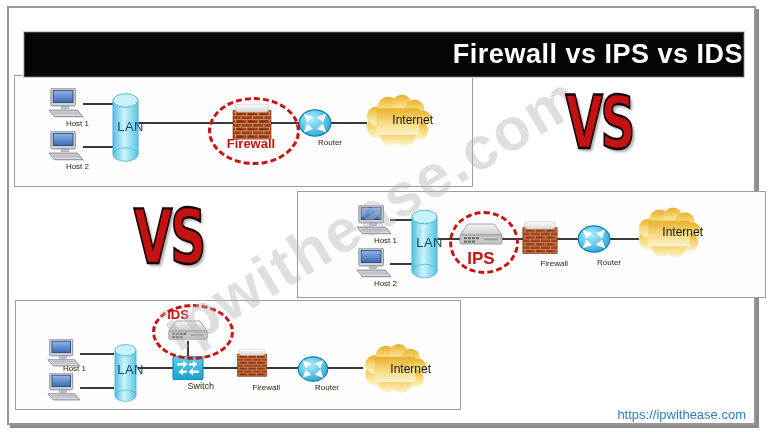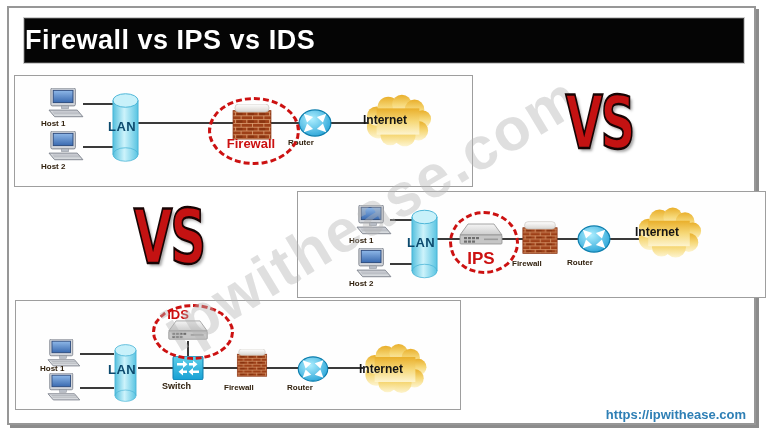--- a/index.html
+++ b/index.html
@@ -4,43 +4,43 @@
 <style>
   :root{
     --highlight-red:#cc1111; --vs-red:#c41212; --link-blue:#2e7fb5;
     --title-bg:#050505; --title-text:#ffffff;
   }
   html,body{margin:0;padding:0;background:#ffffff;}
   #stage{position:relative;width:768px;height:436px;background:#ffffff;overflow:hidden;
          font-family:"Liberation Sans",sans-serif;}
   .frame{position:absolute;left:7px;top:6px;right:12px;bottom:11px;border:2px solid #979797;
          box-shadow:3px 3px 0 0 #8c8c8c;z-index:0;pointer-events:none;background:#fff;}
-  .titlebar{position:absolute;left:24px;top:18px;width:718px;height:43px;background:var(--title-bg);
+  .titlebar{position:absolute;left:24px;top:32px;width:718px;height:43px;background:var(--title-bg);
             border:1px solid #3c3c3c;box-shadow:0 0 0 1px #cfcfcf;z-index:3;
-            display:flex;align-items:center;justify-content:flex-start;}
+            display:flex;align-items:center;justify-content:flex-end;}
   .titlebar span{color:var(--title-text);font-size:27px;font-weight:bold;letter-spacing:.5px;}
   .panel{position:absolute;background:#fefefe;border:1px solid #9e9e9e;z-index:1;}
   .line{position:absolute;background:#3a3a3a;height:2px;}
   .vline{position:absolute;background:#3a3a3a;width:2px;}
   .icon{position:absolute;}
-  .lbl{position:absolute;font-weight:bold;color:#32220f;text-align:left;line-height:1.1;}
+  .lbl{position:absolute;font-weight:normal;color:#32220f;text-align:right;line-height:1.1;}
   .lbl.tiny{font-size:8px;}
   .lbl.small{font-size:9px;}
   .lbl.lan{font-size:13px;color:#0c4a6e;letter-spacing:.5px;}
   .lbl.cloud{font-size:12px;color:#141414;}
   .redlbl{position:absolute;font-weight:bold;color:var(--highlight-red);text-align:center;z-index:2;}
   .dashed-ellipse{position:absolute;border:3px dashed var(--highlight-red);border-radius:50%;z-index:2;}
   .vs{position:absolute;z-index:3;color:var(--vs-red);font-weight:bold;
       font-family:"DejaVu Sans","Liberation Sans",sans-serif;
       -webkit-text-stroke:2px #170404;text-shadow:3px 3px 3px rgba(0,0,0,.35);
       transform:scale(.78,1.18);transform-origin:center;letter-spacing:-3px;}
   .watermark{position:absolute;left:150px;top:306px;z-index:2;white-space:nowrap;
              font-size:60px;font-weight:bold;color:#b5b5b5;opacity:.42;letter-spacing:2px;
              transform:rotate(-31deg);transform-origin:0 0;pointer-events:none;}
-  .footer{position:absolute;right:22px;bottom:14px;z-index:3;font-size:13px;font-weight:bold;
+  .footer{position:absolute;right:22px;bottom:14px;z-index:3;font-size:13px;font-weight:normal;
           color:var(--link-blue);text-decoration:none;margin-top:16px;}
   svg{display:block;}
 </style>
 </head>
 <body>
 
 <div id="stage">
 
   <svg width="0" height="0" style="position:absolute" aria-hidden="true">
     <defs>

